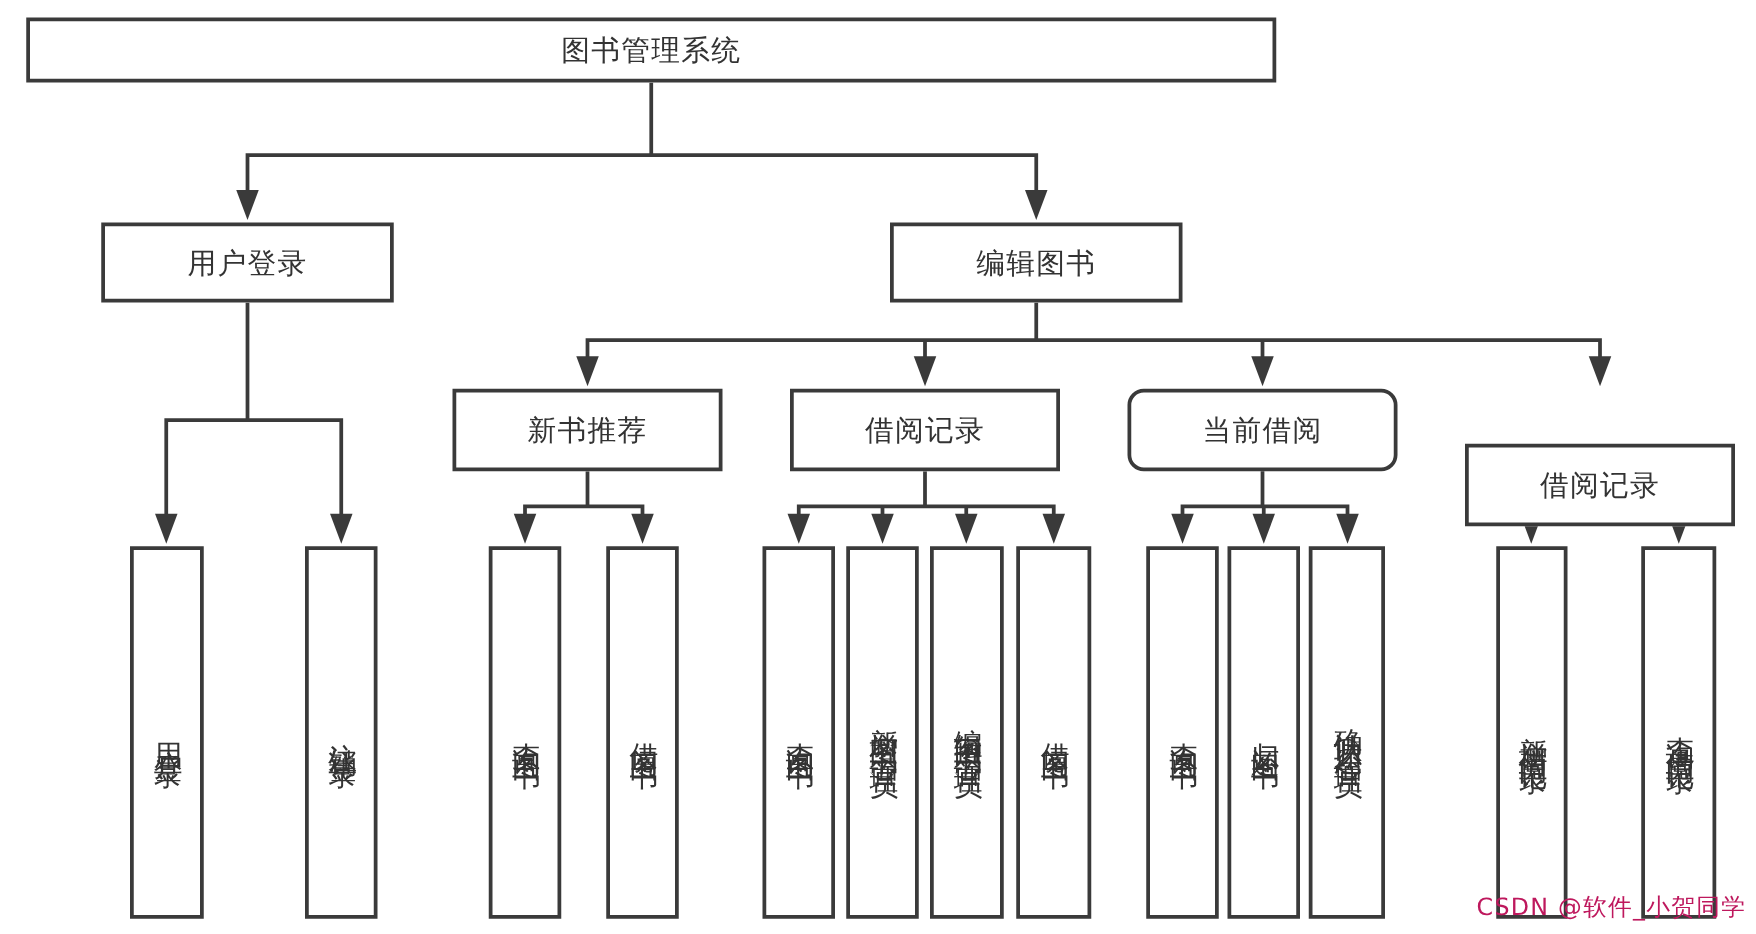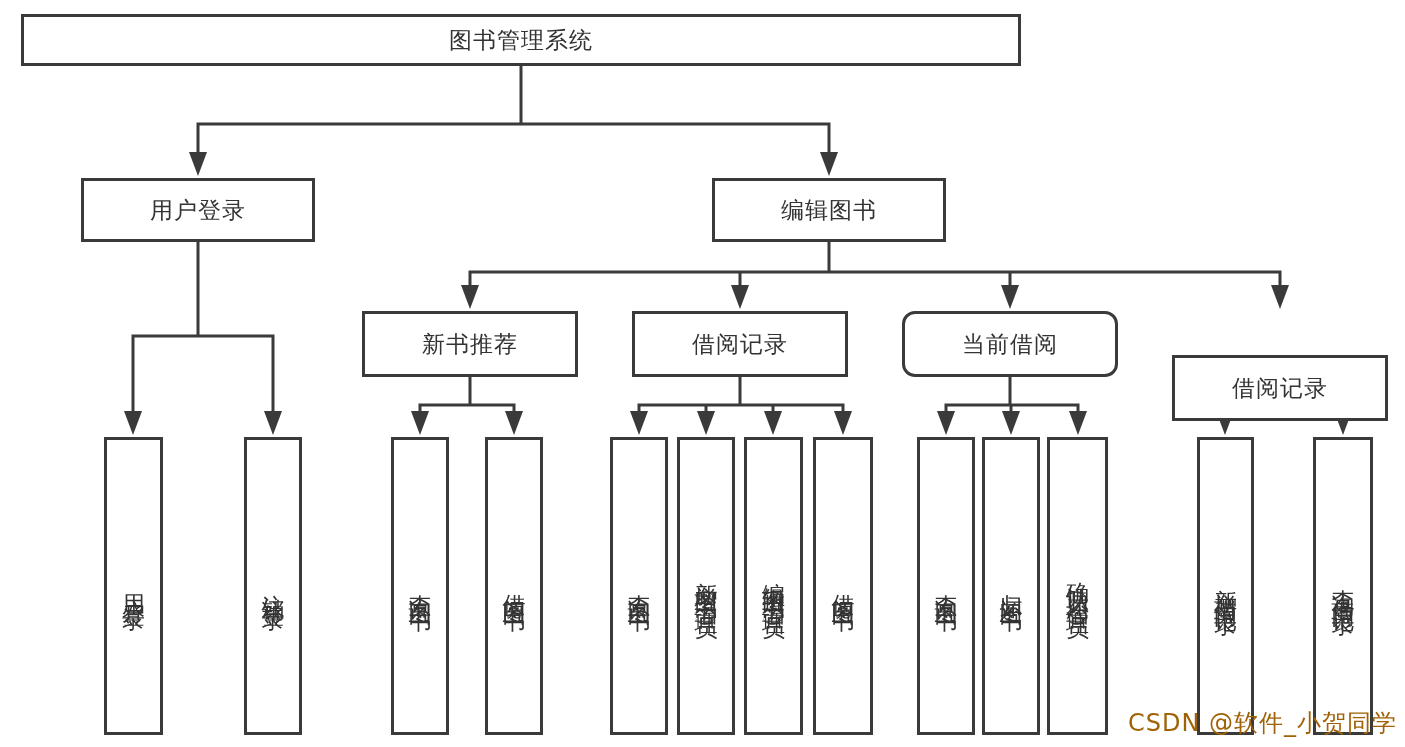--- a/index.html
+++ b/index.html
@@ -27,22 +27,22 @@
     font-size:23px;
     writing-mode:vertical-rl;
     text-orientation:mixed;
     letter-spacing:5px;
     line-height:1;
   }
   #watermark{
     position:absolute;
     right:8px;
     bottom:8px;
-    font-size:24px;
-    color:#a16207;
+    font-size:19px;
+    color:#be185d;
     letter-spacing:1px;
     white-space:nowrap;
   }
 </style>
 </head>
 <body>
 
 <div id="canvas">
 
   <svg id="connectors" viewBox="0 0 1405 747" xmlns="http://www.w3.org/2000/svg">

